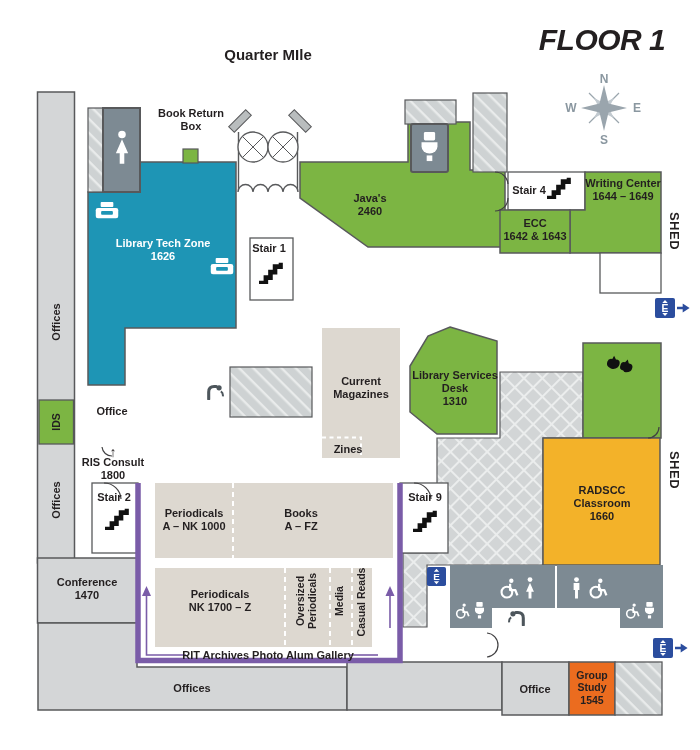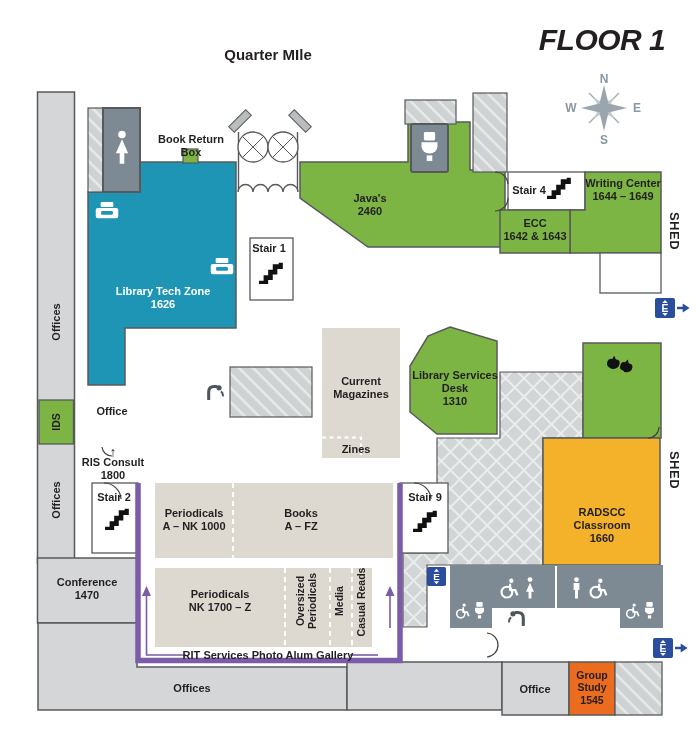--- a/index.html
+++ b/index.html
@@ -5,21 +5,21 @@
   html,body{margin:0;padding:0;background:#fff;}
   .map{position:relative;width:700px;height:750px;background:#fff;overflow:hidden;
        font-family:"Liberation Sans",sans-serif;}
   .layer{position:absolute;left:0;top:0;}
   .lbl{position:absolute;font-weight:bold;color:#231f20;font-size:11px;line-height:1.18;
        text-align:center;transform:translate(-50%,-50%);white-space:nowrap;z-index:5;}
   .lbl .blk{display:block;}
   .wrap{white-space:normal;}
   .vlbl{transform:translate(-50%,-50%) rotate(-90deg);}
   .vlbl-cw{transform:translate(-50%,-50%) rotate(90deg);}
-  .white{color:#ffffff;margin-top:48px;}
+  .white{color:#ffffff;}
   .title{font-size:30px;letter-spacing:-0.5px;font-style:italic;}
   .qm{font-size:15px;}
   .shed{font-size:13px;letter-spacing:0.5px;}
   .sm{font-size:10.5px;}
   .compassL{font-size:12px;color:#8a97a0;}
   .icon{position:absolute;display:flex;align-items:center;gap:4px;z-index:6;}
   .icon svg{display:block;}
 </style>
 </head>
 <body>
@@ -176,21 +176,21 @@
 
   <div class="lbl vlbl" style="left:56px;top:322px">Offices</div>
   <div class="lbl vlbl sm" style="left:56px;top:422px">IDS</div>
   <div class="lbl vlbl" style="left:56px;top:500px">Offices</div>
 
   <div class="lbl white" style="left:163px;top:250px">
     <span>Library Tech Zone</span>
     <span class="blk">1626</span>
   </div>
 
-  <div class="lbl" style="left:191px;top:146px">
+  <div class="lbl" style="left:191px;top:120px">
     <span class="blk">Book Return</span>
     <span class="blk">Box</span>
   </div>
 
   <div class="lbl" style="left:370px;top:205px">
     <span>Java's</span>
     <span class="blk">2460</span>
   </div>
 
   <div class="lbl" style="left:269px;top:248px">Stair 1</div>
@@ -204,28 +204,28 @@
   </div>
   <div class="lbl" style="left:535px;top:230px">
     <span>ECC</span>
     <span class="blk">1642 &amp; 1643</span>
   </div>
 
   <div class="lbl vlbl-cw shed" style="left:674px;top:231px">SHED</div>
   <div class="lbl vlbl-cw shed" style="left:674px;top:470px">SHED</div>
 
   <div class="lbl wrap" style="left:361px;top:388px;width:72px">Current Magazines</div>
-  <div class="lbl" style="left:356px;top:449px">Zines</div>
+  <div class="lbl" style="left:348px;top:449px">Zines</div>
 
   <div class="lbl wrap" style="left:455px;top:388px;width:94px">
     <span>Library Services Desk</span>
     <span class="blk">1310</span>
   </div>
 
-  <div class="lbl wrap" style="left:602px;top:525px;width:74px">
+  <div class="lbl wrap" style="left:602px;top:503px;width:74px">
     <span>RADSCC Classroom</span>
     <span class="blk">1660</span>
   </div>
 
   <div class="lbl" style="left:112px;top:411px">Office</div>
   <div class="lbl" style="left:113px;top:469px">
     <span>RIS Consult</span>
     <span class="blk">1800</span>
   </div>
 
@@ -243,21 +243,21 @@
   </div>
   <div class="lbl vlbl wrap sm" style="left:306px;top:601px;width:62px">Oversized Periodicals</div>
   <div class="lbl vlbl sm" style="left:339px;top:601px">Media</div>
   <div class="lbl vlbl sm" style="left:361px;top:602px">Casual Reads</div>
 
   <div class="lbl" style="left:87px;top:589px">
     <span>Conference</span>
     <span class="blk">1470</span>
   </div>
 
-  <div class="lbl" style="left:268px;top:655px">RIT Services Photo Alum Gallery</div>
+  <div class="lbl" style="left:268px;top:655px">RIT Archives Photo Alum Gallery</div>
   <div class="lbl" style="left:192px;top:688px">Offices</div>
 
   <div class="lbl" style="left:535px;top:689px">Office</div>
   <div class="lbl wrap sm" style="left:592px;top:688px;width:40px">
     <span>Group Study</span>
     <span class="blk">1545</span>
   </div>
 
   <div class="lbl" style="left:113px;top:452px;font-size:14px">↑</div>
 

